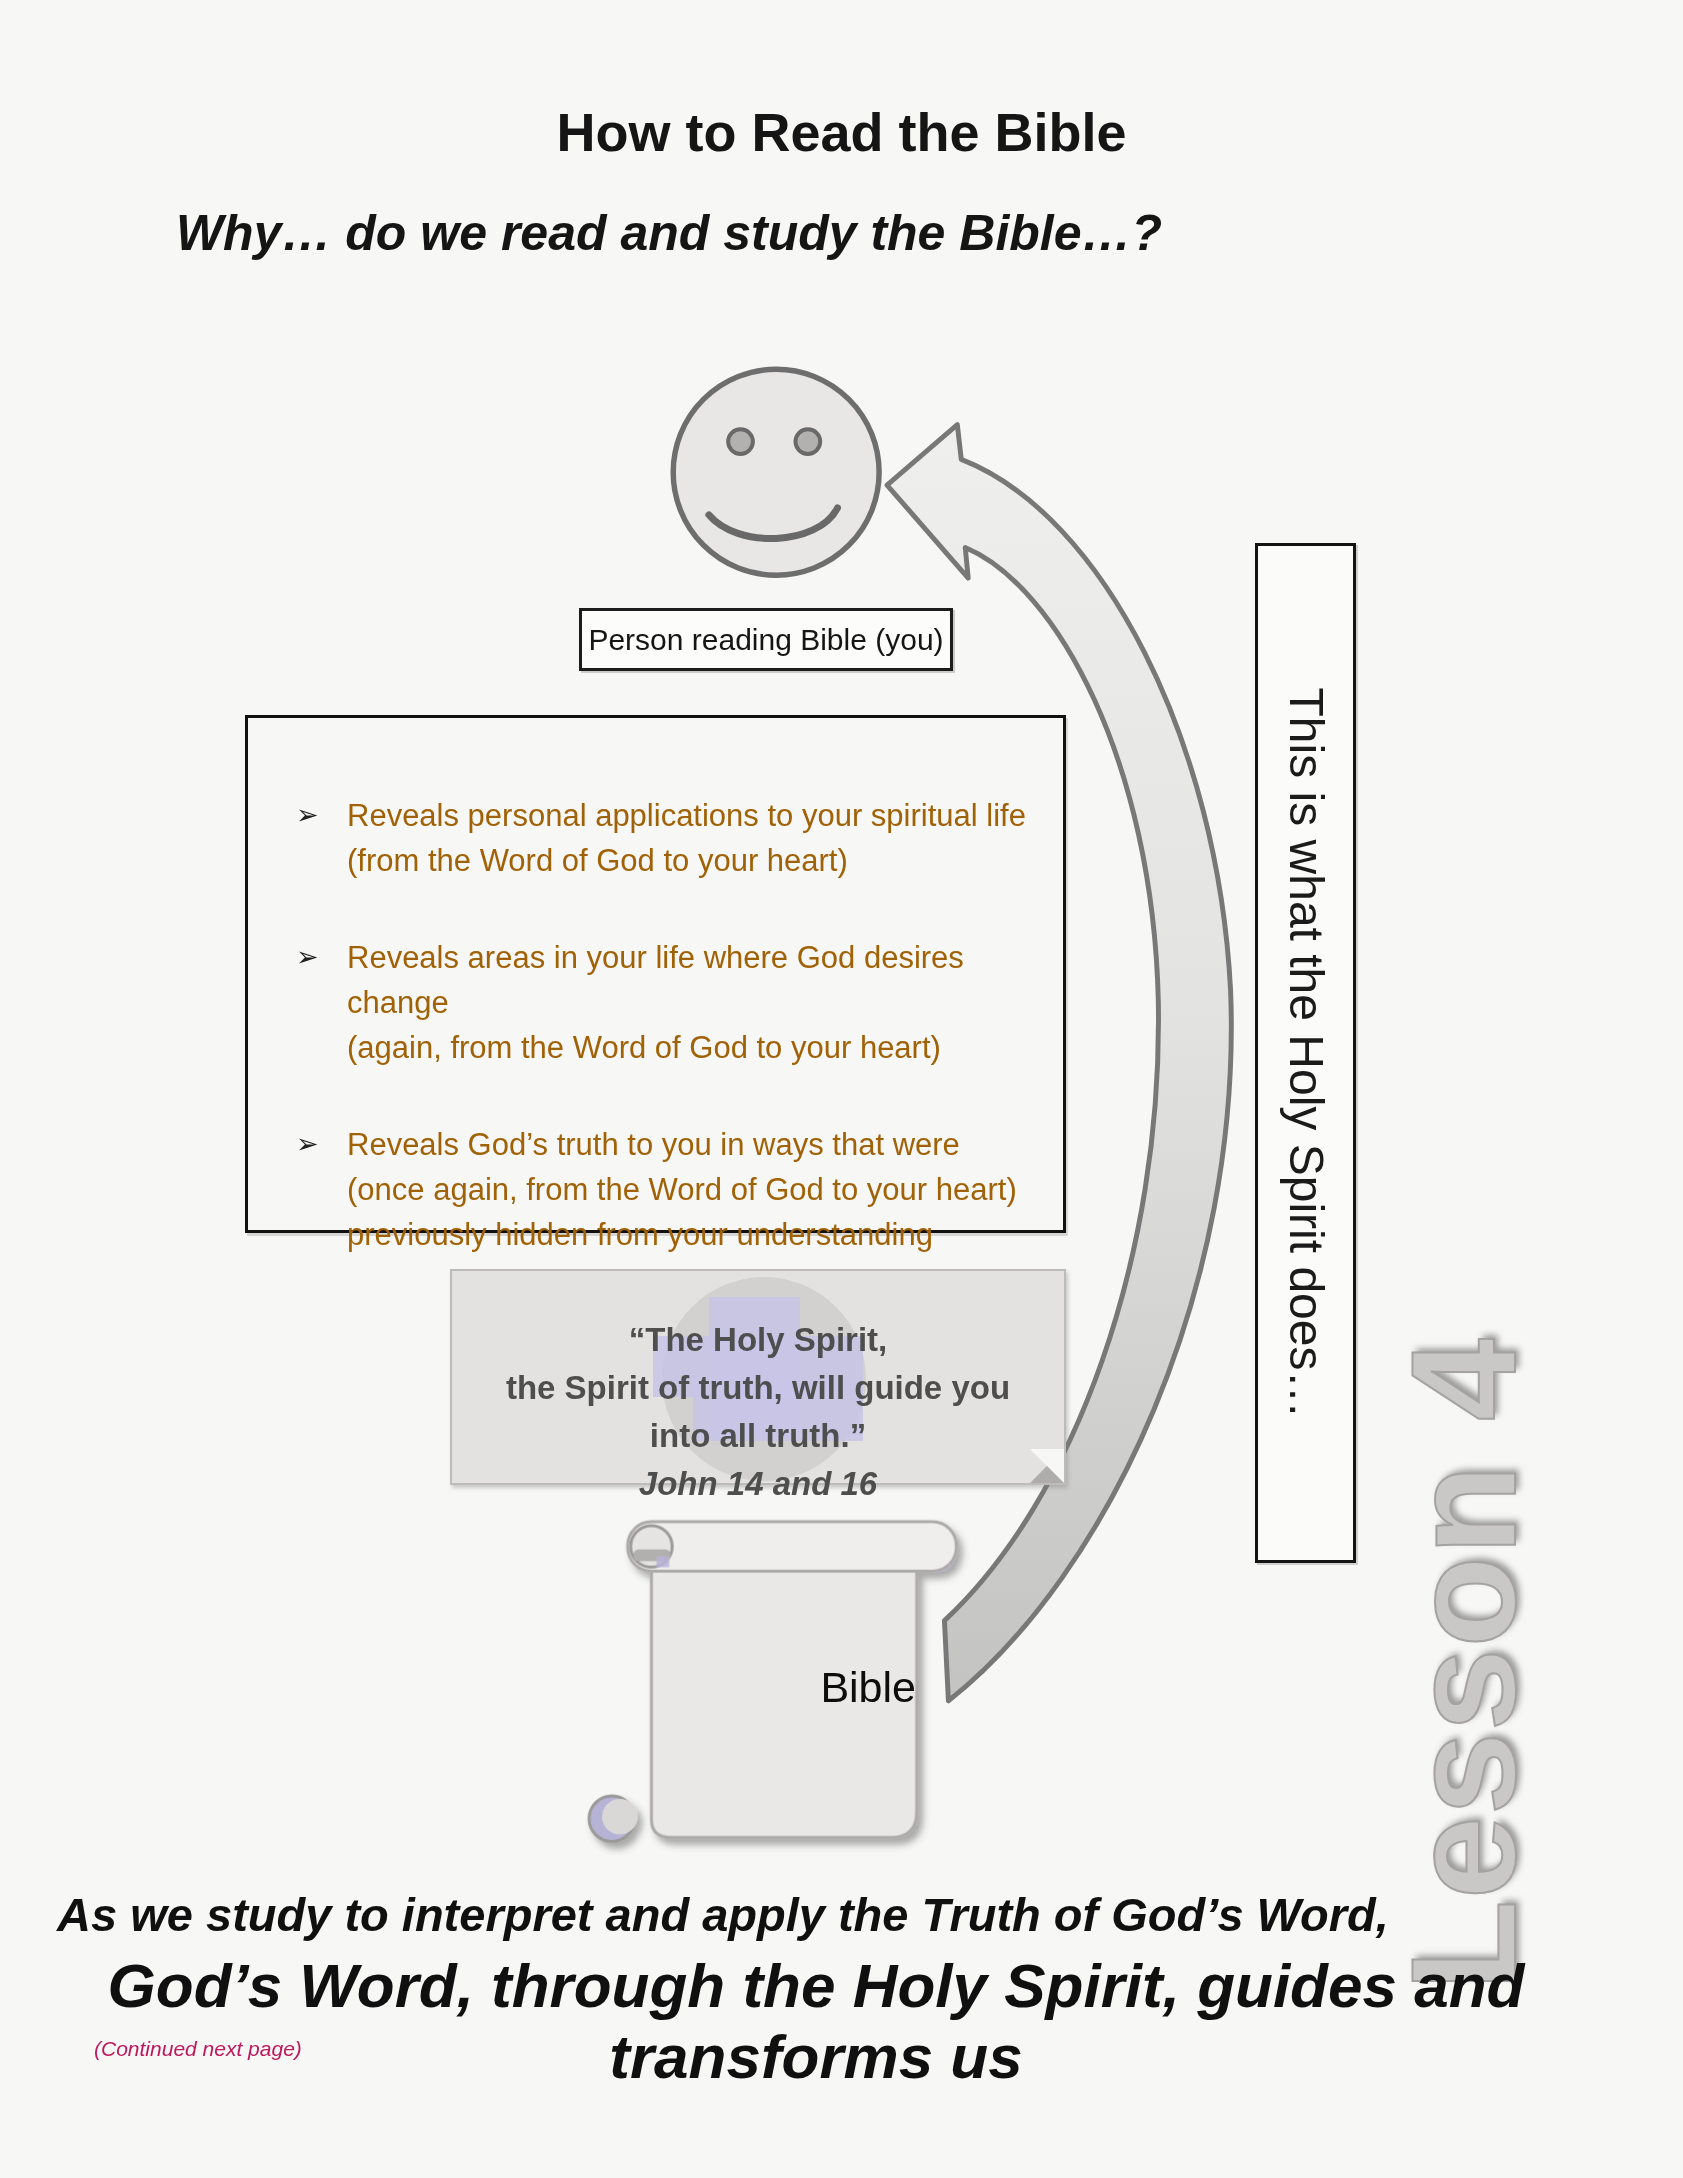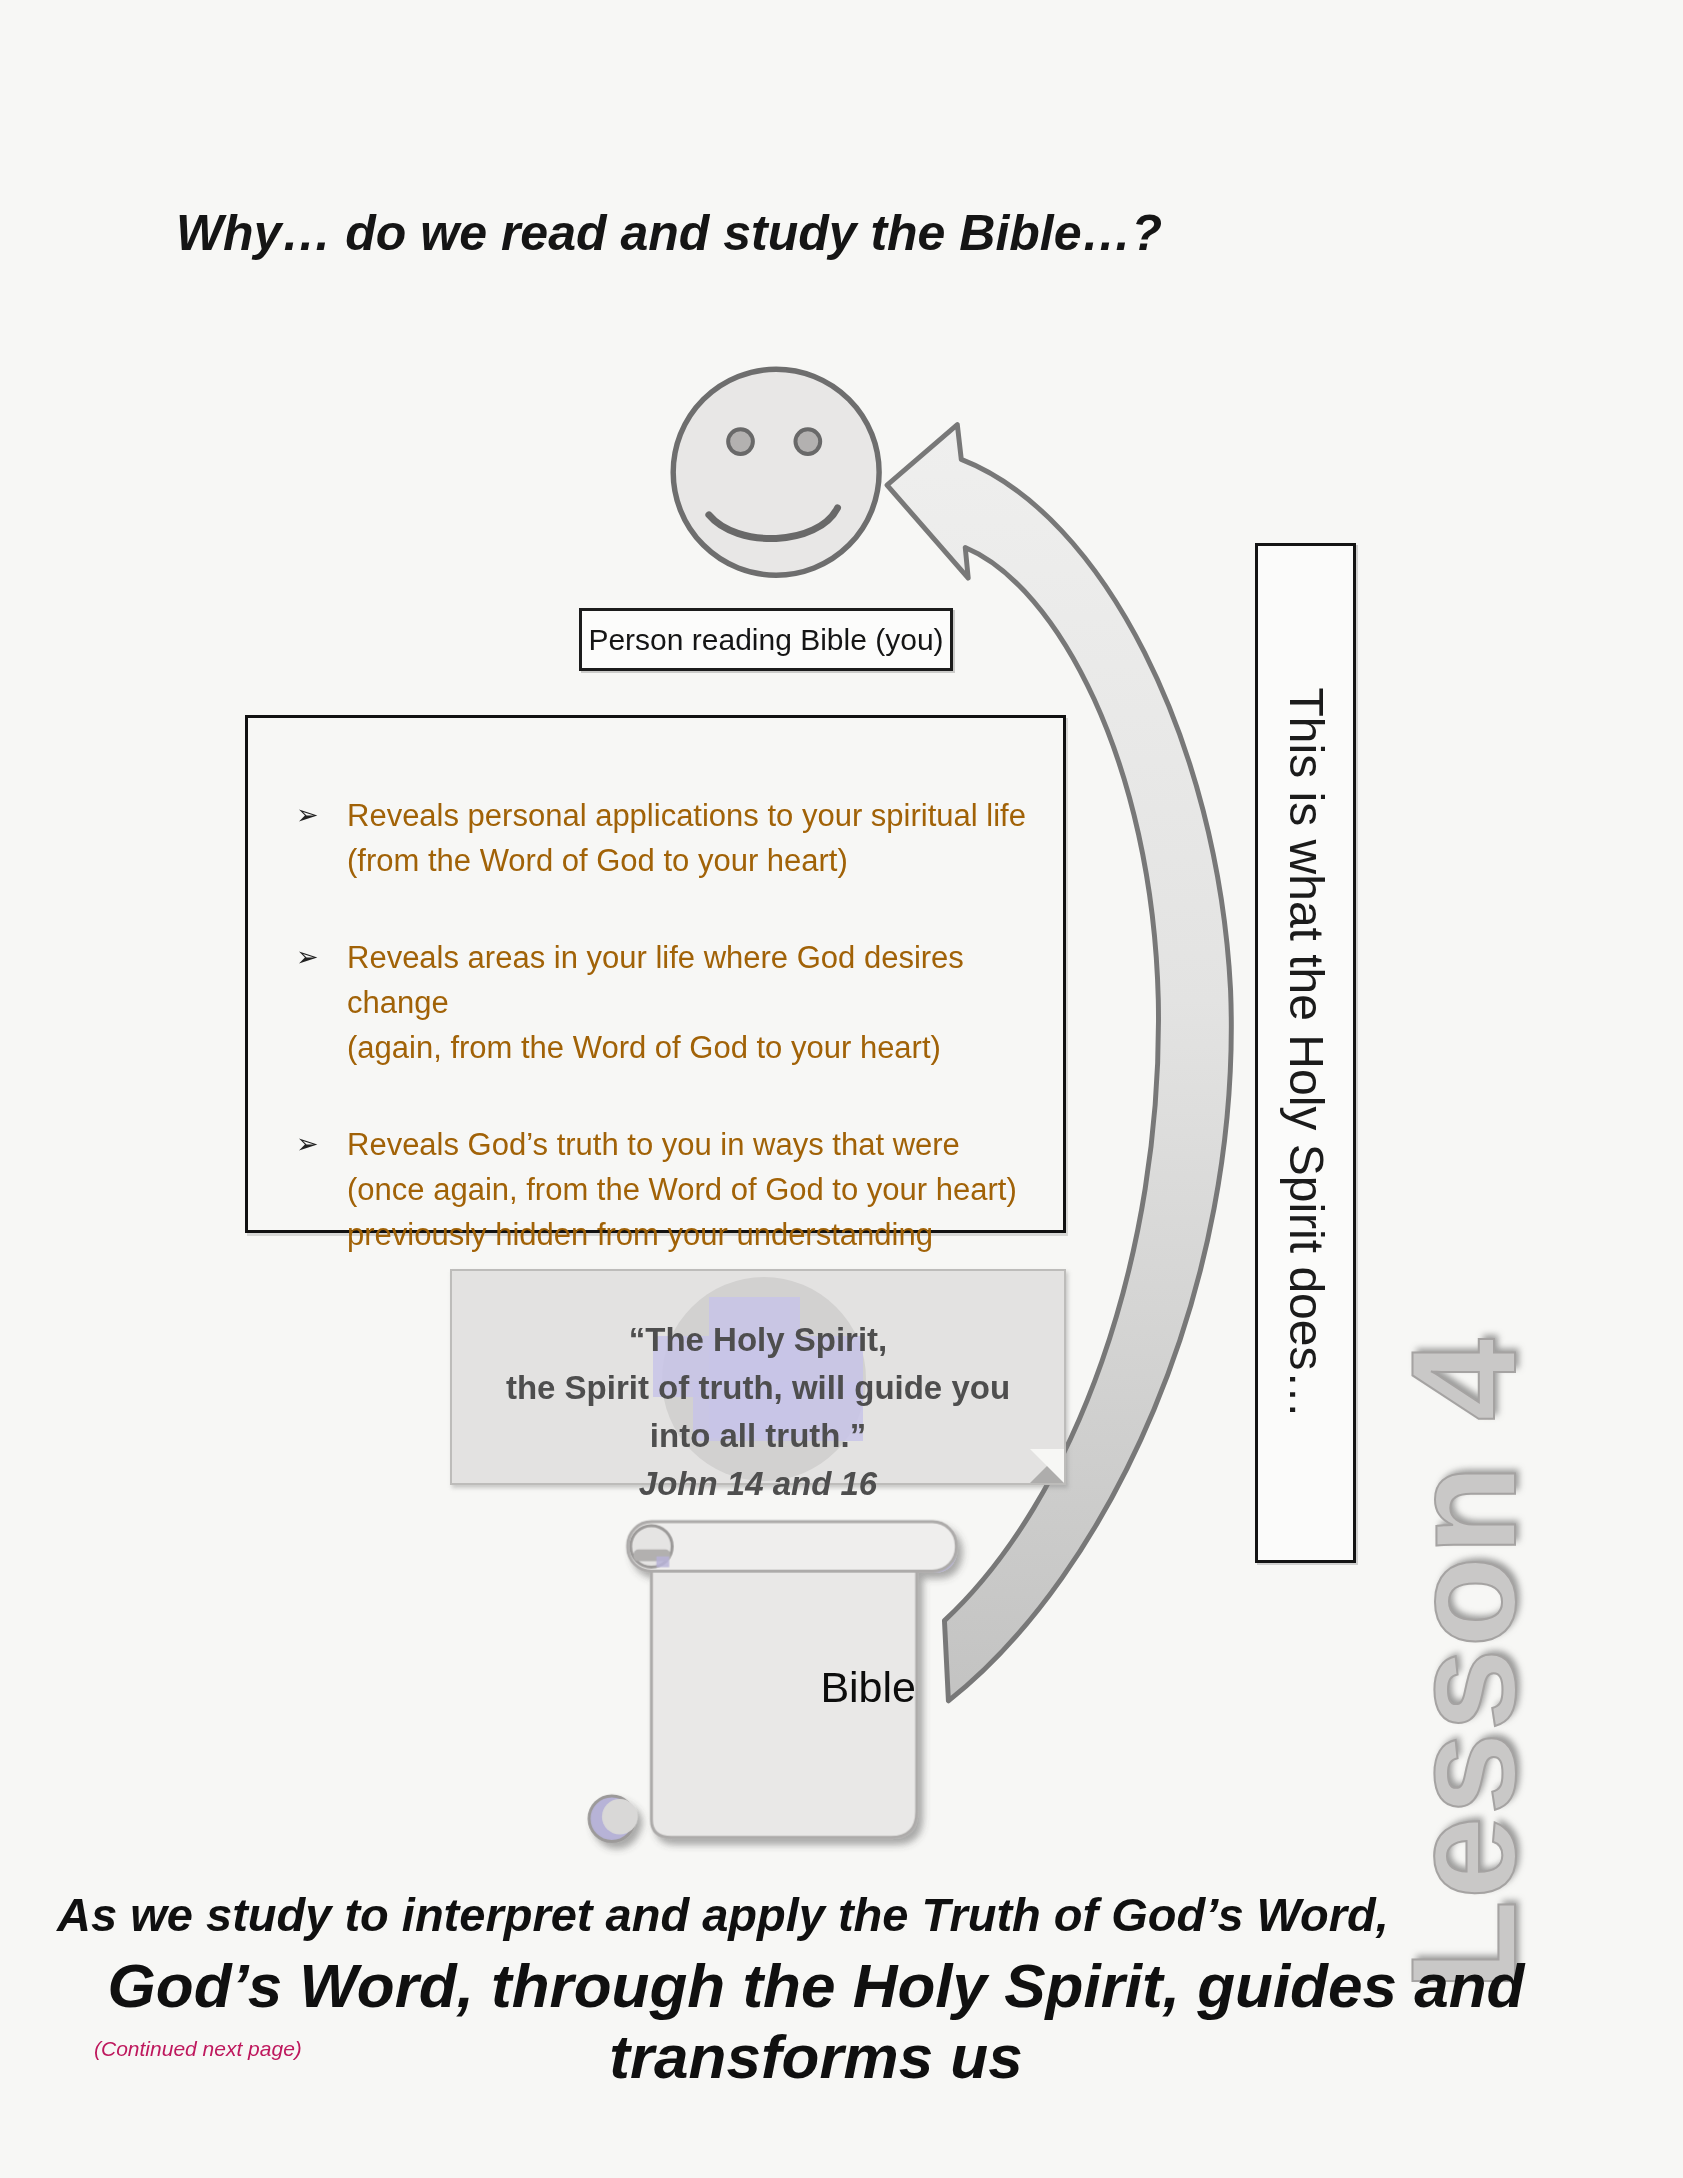--- a/index.html
+++ b/index.html
@@ -111,20 +111,21 @@
       <circle cx="946" cy="1568" r="20" fill="#b7b3d7"></circle>
       <rect x="634" y="1537" width="332" height="50" rx="24" fill="#efeeed" stroke="#adabaa" stroke-width="3"></rect>
       <circle cx="658" cy="1562" r="21" fill="#e5e4e3" stroke="#9c9a99" stroke-width="3"></circle>
       <rect x="640" y="1565" width="37" height="12" rx="5" fill="#b2b0af"></rect>
       <rect x="663" y="1572" width="13" height="11" fill="#b7b3d7" opacity="0.85"></rect>
       <circle cx="618" cy="1837" r="23" fill="#b7b3d7" stroke="#9c9a99" stroke-width="3"></circle>
       <circle cx="626" cy="1835" r="18" fill="#d9d8d7"></circle>
     </g>
   </svg>
 
+  <div class="abs" id="title">How to Read the Bible</div>
   <div class="abs" id="subtitle">Why… do we read and study the Bible…?</div>
 
   <div class="abs" id="person-label-box">
     <span>Person reading Bible (you)</span>
   </div>
 
   <div class="abs" id="bullet-box">
     <div class="bullet-item">
       <div class="bullet-glyph">➢</div>
       <div class="bullet-lines">

